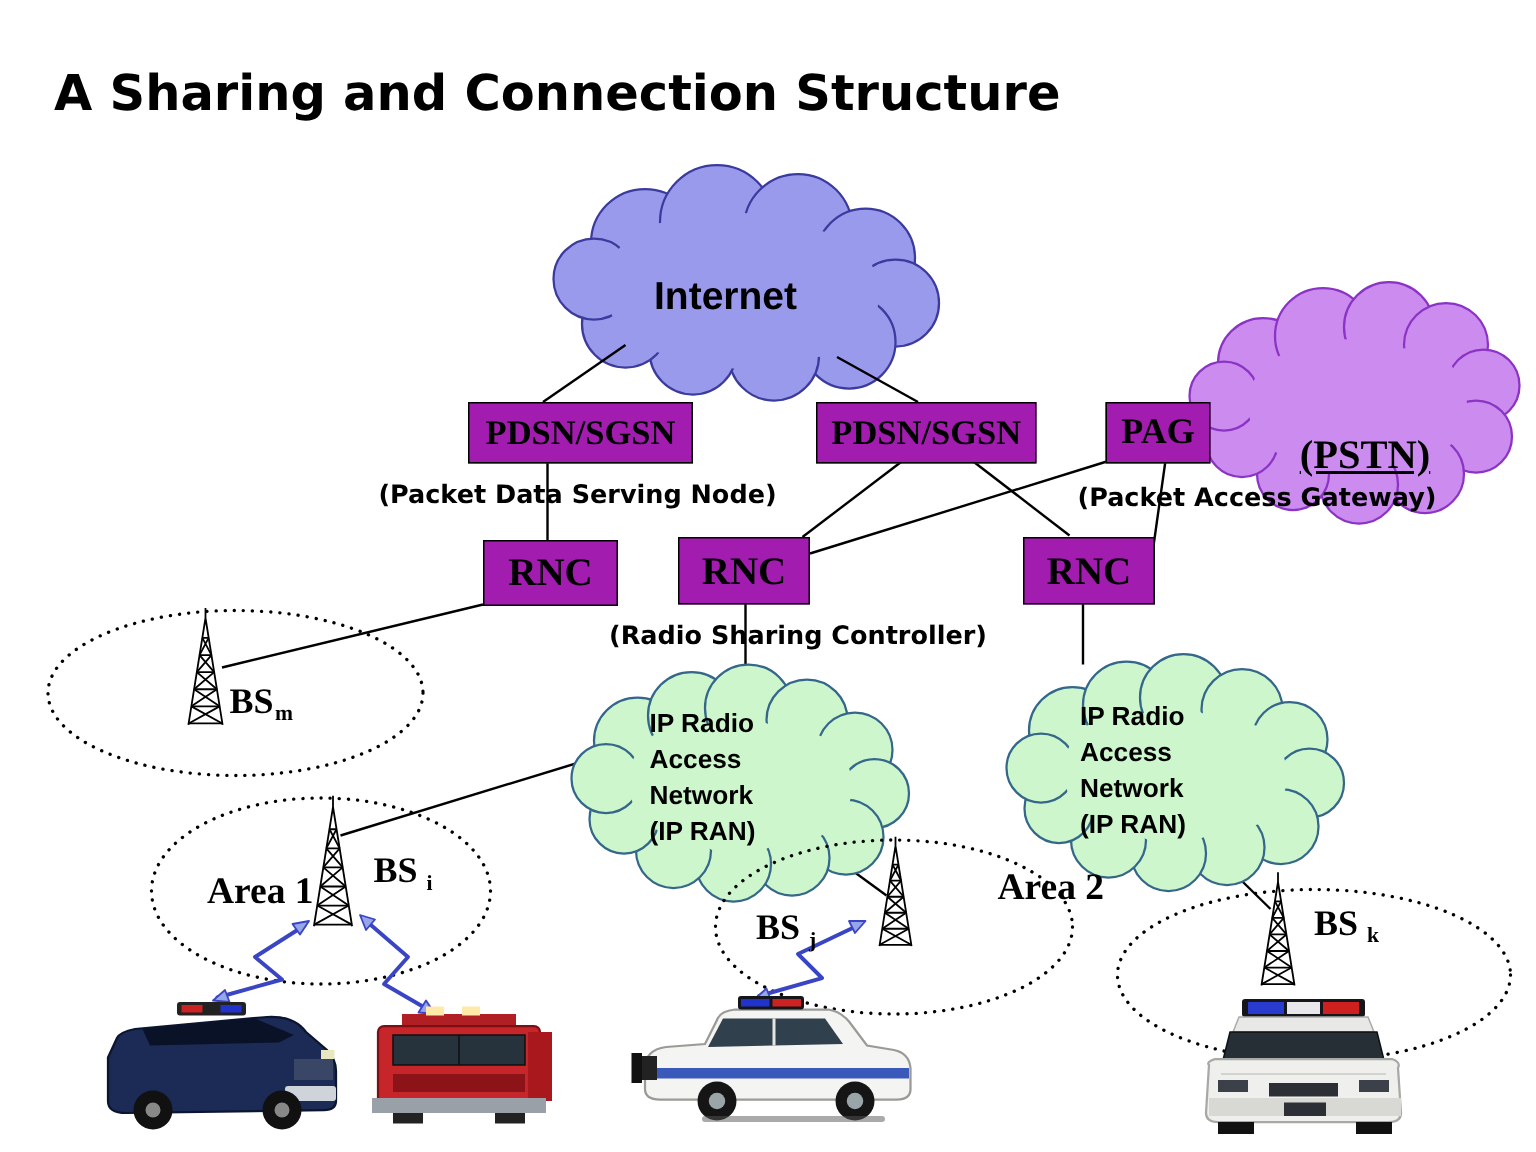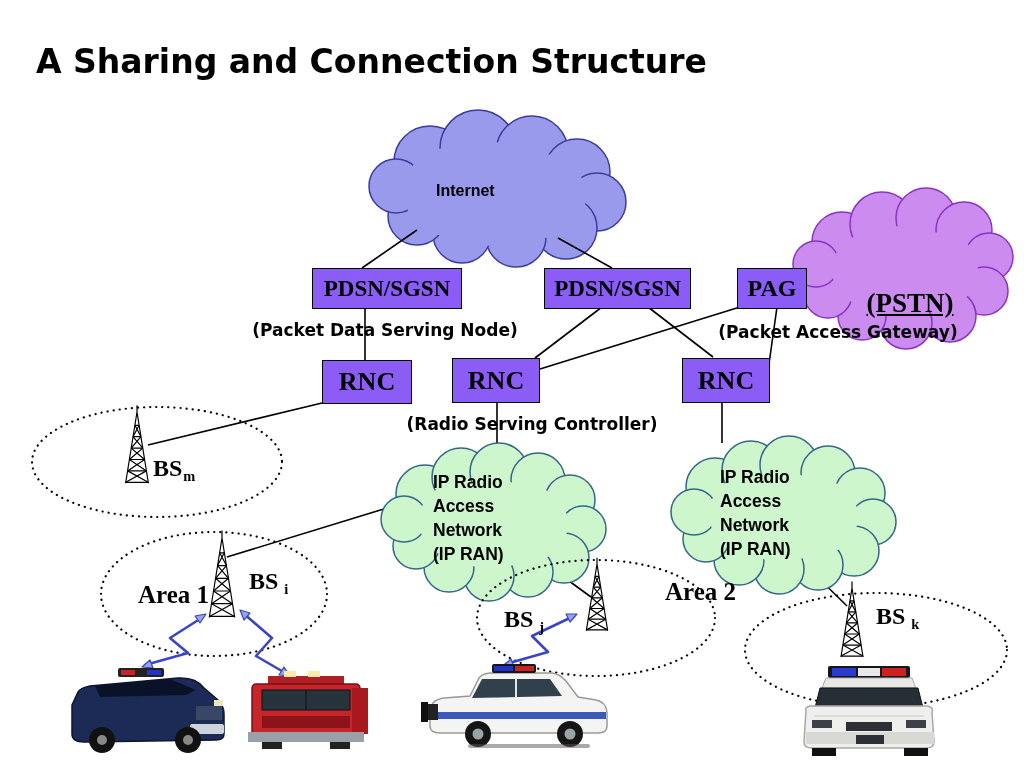--- a/index.html
+++ b/index.html
@@ -5,33 +5,33 @@
   html,body { margin:0; padding:0; background:#fff; }
   .slide { position:relative; width:1024px; height:768px; background:#ffffff; overflow:hidden;
            font-family:"Liberation Sans", sans-serif; }
   .slide svg.canvas { position:absolute; left:0; top:0; }
   .lbl { position:absolute; white-space:nowrap; color:#000; }
   .serif { font-family:"Liberation Serif","DejaVu Serif",serif; font-weight:700; }
   .comic { font-family:"DejaVu Sans","Liberation Sans",sans-serif; font-weight:700; }
   .sans  { font-family:"Liberation Sans",sans-serif; font-weight:700; }
   .title { left:36px; top:42px; font-size:33px; letter-spacing:0px; color:#000000; }
   .box { position:absolute; display:flex; align-items:center; justify-content:center;
-         background:#8b5cf6; border:1.6px solid #000; color:#000;
+         background:#a21caf; border:1.6px solid #000; color:#000;
          font-family:"Liberation Serif","DejaVu Serif",serif; font-weight:700; }
   .b-pdsn1 { left:312px; top:268px; width:148px; height:39px; font-size:23px; }
   .b-pdsn2 { left:544px; top:268px; width:145px; height:39px; font-size:23px; }
   .b-pag   { left:737px; top:268px; width:68px;  height:39px; font-size:24px; }
   .b-rnc1  { left:322px; top:360px; width:88px;  height:42px; font-size:26px; }
   .b-rnc2  { left:452px; top:358px; width:86px;  height:43px; font-size:26px; }
   .b-rnc3  { left:682px; top:358px; width:86px;  height:43px; font-size:26px; }
   .cap { text-align:center; font-size:17px; }
   .cap-pdsn { left:250px; top:320px; width:270px; }
   .cap-pag  { left:710px; top:322px; width:256px; }
   .cap-rnc  { left:396px; top:414px; width:272px; }
-  .internet-lbl { left:436px; top:182px; font-size:16px; }
+  .internet-lbl { left:436px; top:182px; font-size:26px; }
   .pstn-txt { left:815px; top:226px; width:200px; font-size:16px; line-height:22px; white-space:normal; }
   .pstn-abbr { left:845px; top:288px; width:130px; text-align:center; font-size:27px;text-decoration:underline; }
   .ipran { font-size:17.5px; line-height:24px; white-space:normal; width:130px; }
   .ipran-left  { left:433px; top:470px; }
   .ipran-right { left:720px; top:465px; }
   .bs { font-size:24px; }
   .bs .sub { font-size:60%; position:relative; top:5px; margin-left:6px; }
   .bs .sub.tight { margin-left:1px; }
   .area { font-size:25px;margin-left:36px; }
   .bsm-lbl  { left:153px; top:455px; }
@@ -246,21 +246,21 @@
 
   <div class="box b-pdsn1">PDSN/SGSN</div>
   <div class="box b-pdsn2">PDSN/SGSN</div>
   <div class="box b-pag">PAG</div>
   <div class="box b-rnc1">RNC</div>
   <div class="box b-rnc2">RNC</div>
   <div class="box b-rnc3">RNC</div>
 
   <div class="lbl cap cap-pdsn comic">(Packet Data Serving Node)</div>
   <div class="lbl cap cap-pag comic">(Packet Access Gateway)</div>
-  <div class="lbl cap cap-rnc comic">(Radio Serving Controller)</div>
+  <div class="lbl cap cap-rnc comic">(Radio Sharing Controller)</div>
 
   <div class="lbl ipran ipran-left sans">
     <span>IP Radio</span><br>
     <span>Access</span><br>
     <span>Network</span><br>
     <span>(IP RAN)</span>
   </div>
   <div class="lbl ipran ipran-right sans">
     <span>IP Radio</span><br>
     <span>Access</span><br>

